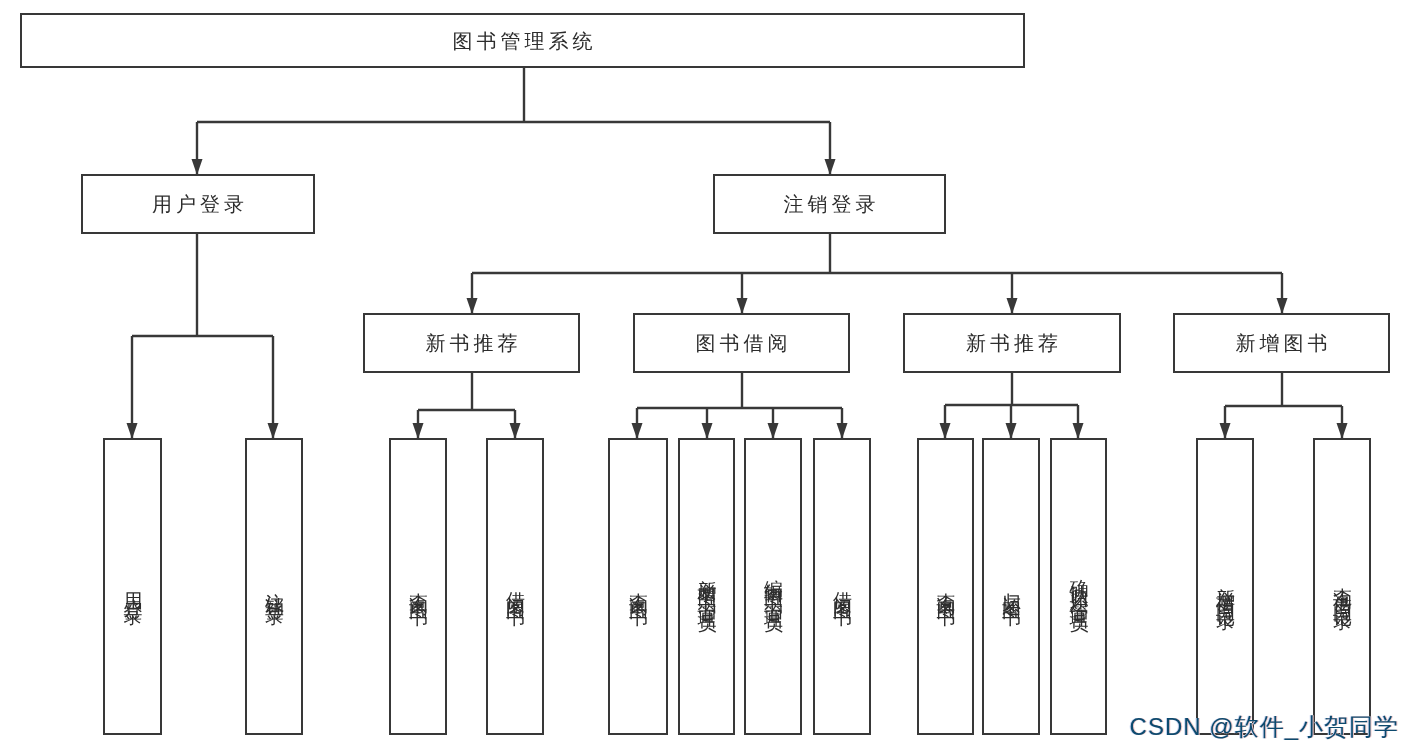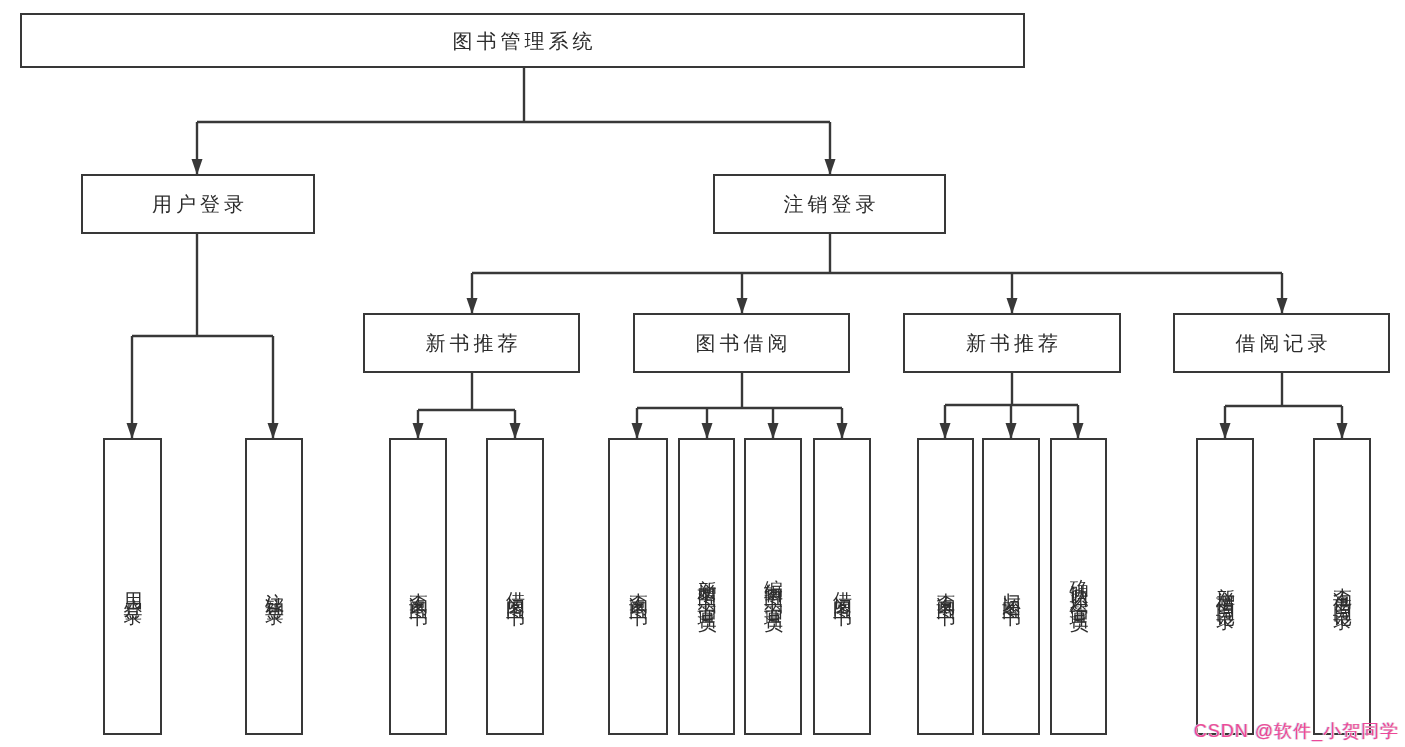--- a/index.html
+++ b/index.html
@@ -16,21 +16,21 @@
     color:#2d2d2d; font-size:20px; letter-spacing:4px;
     text-indent:4px; line-height:1.2; white-space:nowrap;
   }
   .leaf {
     writing-mode:vertical-rl; text-orientation:mixed;
     font-size:19px; letter-spacing:5px; text-indent:0;
     white-space:normal;
   }
   .watermark {
     position:absolute; right:6px; bottom:4px; z-index:2;
-    color:#ec4899; font-size:18px; letter-spacing:1px;
+    color:#0c4a6e; font-size:24px; letter-spacing:1px;
     text-shadow:1px 0 0 #f2c9c9, -1px 0 0 #c9d4f2;
   }
 </style>
 </head>
 <body>
 
 <div class="stage">
 
   <svg class="wires" width="1405" height="747" viewBox="0 0 1405 747">
     <defs>
@@ -83,21 +83,21 @@
   </svg>
 
   <div class="node" style="left:20px;top:13px;width:1005px;height:55px">图书管理系统</div>
 
   <div class="node" style="left:81px;top:174px;width:234px;height:60px">用户登录</div>
   <div class="node" style="left:713px;top:174px;width:233px;height:60px">注销登录</div>
 
   <div class="node" style="left:363px;top:313px;width:217px;height:60px">新书推荐</div>
   <div class="node" style="left:633px;top:313px;width:217px;height:60px">图书借阅</div>
   <div class="node" style="left:903px;top:313px;width:218px;height:60px">新书推荐</div>
-  <div class="node" style="left:1173px;top:313px;width:217px;height:60px">借阅记录</div>
+  <div class="node" style="left:1173px;top:313px;width:217px;height:60px">新增图书</div>
 
   <div class="node leaf" style="left:103px;top:438px;width:59px;height:297px">用户登录</div>
   <div class="node leaf" style="left:245px;top:438px;width:58px;height:297px">注销登录</div>
 
   <div class="node leaf" style="left:389px;top:438px;width:58px;height:297px">查询图书</div>
   <div class="node leaf" style="left:486px;top:438px;width:58px;height:297px">借阅图书</div>
 
   <div class="node leaf" style="left:608px;top:438px;width:60px;height:297px">查询图书</div>
   <div class="node leaf" style="left:678px;top:438px;width:57px;height:297px">新增图书（管理员）</div>
   <div class="node leaf" style="left:744px;top:438px;width:58px;height:297px">编辑图书（管理员）</div>

